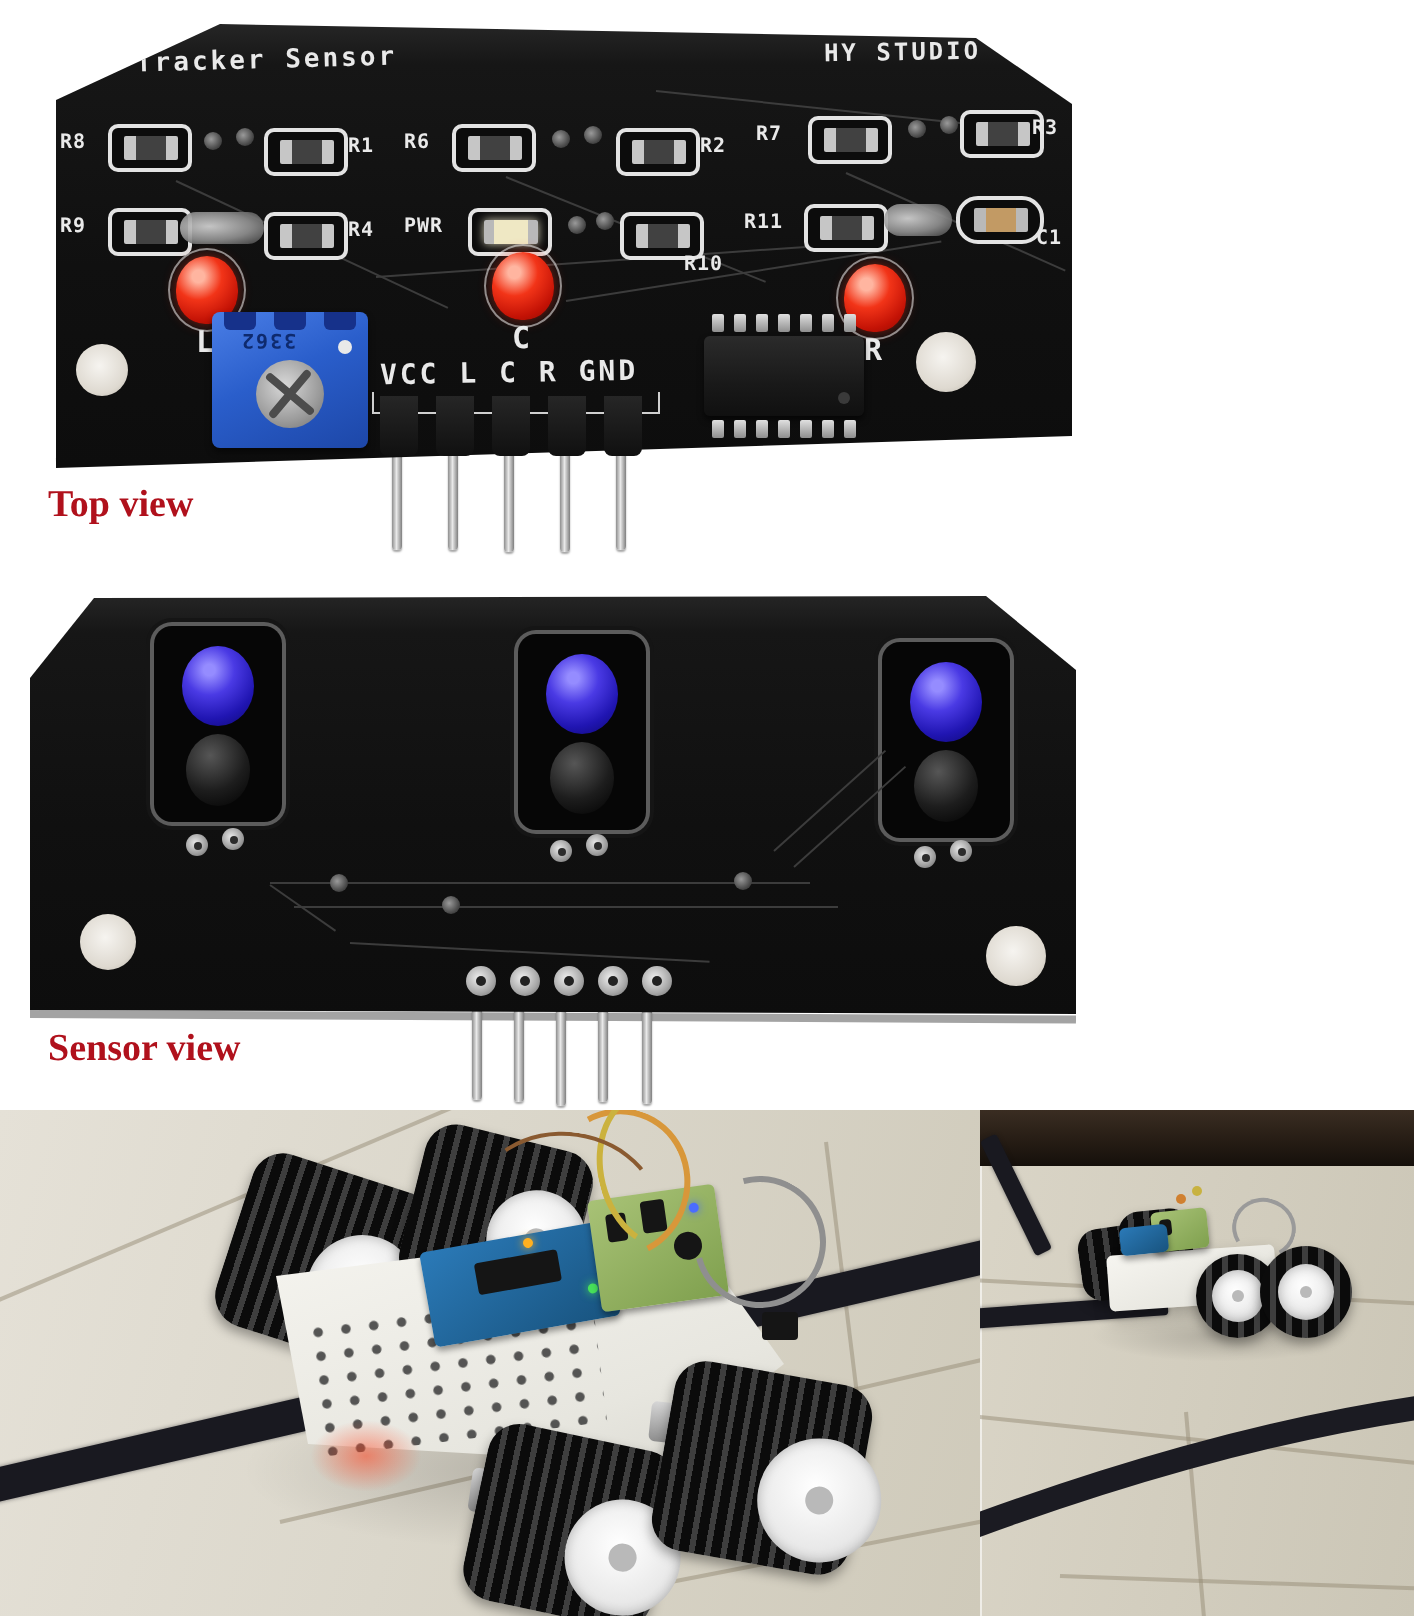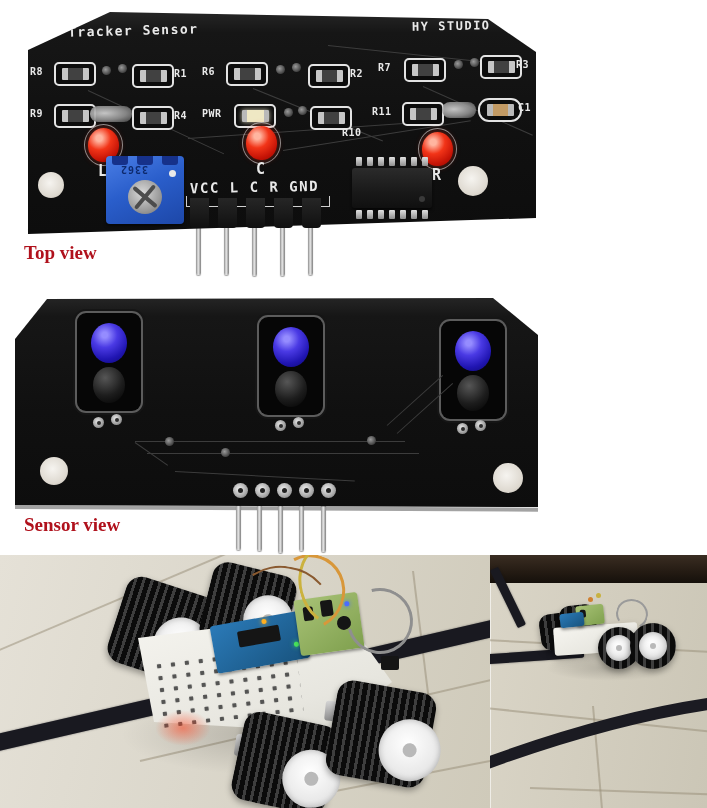--- a/index.html
+++ b/index.html
@@ -196,21 +196,21 @@
       </div>
     <span class="silk" style="left:314px;top:117px;">R10</span>
     <span class="silk" style="left:344px;top:96px;">R11</span>
     <div class="smd" style="left:374px;top:92px;">
         <div class="body"></div>
       </div>
     <div class="blob" style="left:414px;top:92px;width:34px;"></div>
     <div class="smd cap" style="left:450px;top:88px;width:40px;">
         <div class="body"></div>
       </div>
-    <span class="silk" style="left:490px;top:92px;">C1</span>
+    <span class="silk" style="left:490px;top:104px;">C1</span>
 
     <div class="led" style="left:60px;top:118px;"></div>
     <span class="silk" style="left:70px;top:152px;font-size:15px;">L</span>
     <div class="led" style="left:218px;top:116px;"></div>
     <span class="silk" style="left:228px;top:150px;font-size:15px;">C</span>
     <div class="led" style="left:394px;top:122px;"></div>
     <span class="silk" style="left:404px;top:156px;font-size:15px;">R</span>
 
     <div class="trimmer">
       <div class="trim-notch" style="left:6px;"></div>

